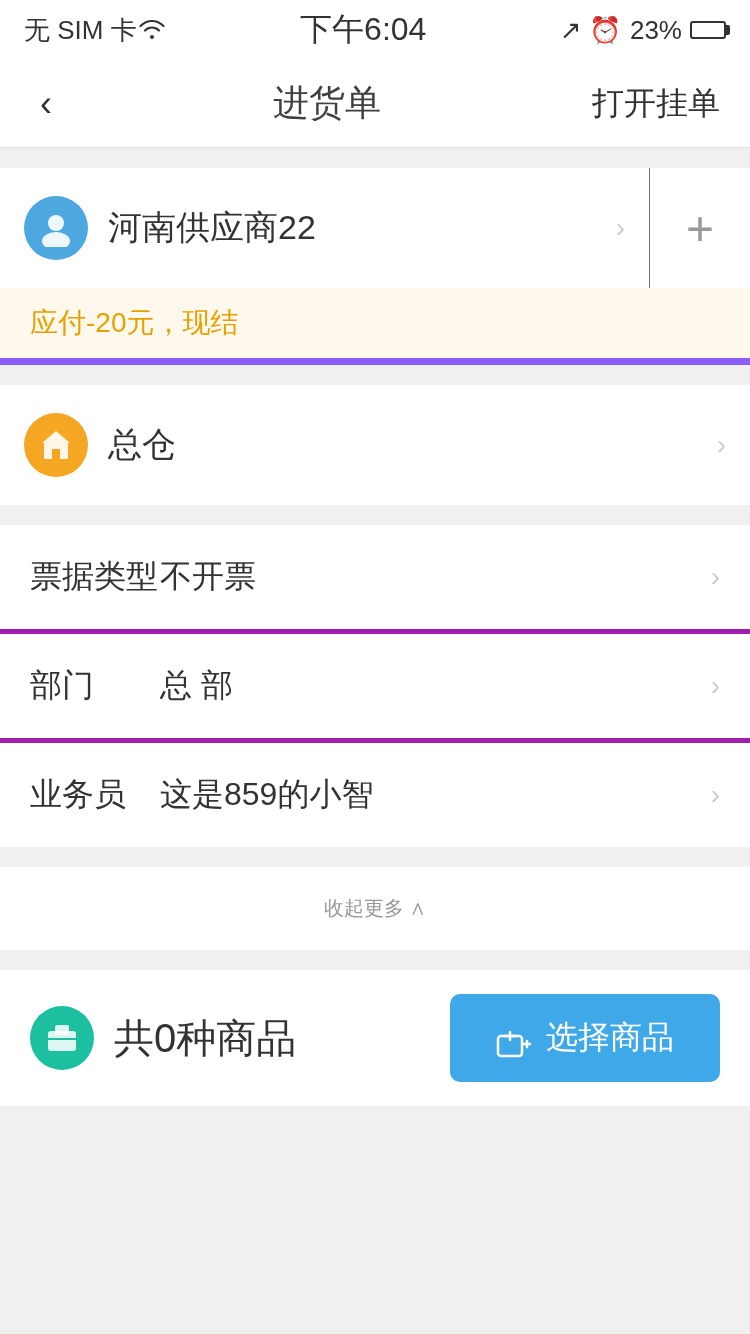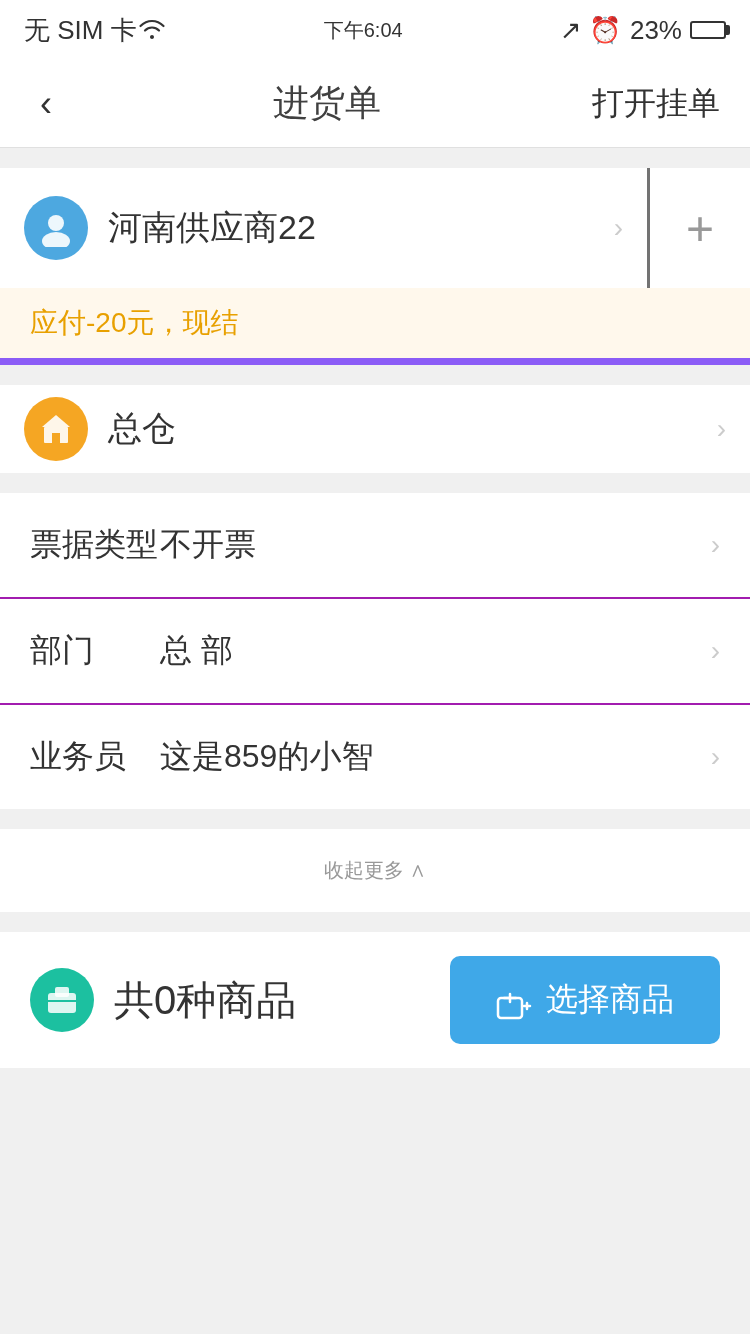--- a/index.html
+++ b/index.html
@@ -19,21 +19,21 @@
       height: 60px;
       background: #fff;
       display: flex;
       align-items: center;
       justify-content: space-between;
       padding: 0 24px;
       font-size: 26px;
       color: #333;
     }
     .status-left { display: flex; align-items: center; }
-    .status-center { font-size: 20px; font-weight: 500; }
+    .status-center { font-size: 32px; font-weight: 500; }
     .status-right { display: flex; align-items: center; gap: 8px; font-size: 26px; }
     .battery-icon {
       display: inline-flex; align-items: center;
     }
     .battery-body {
       width: 36px; height: 18px; border: 2px solid #333; border-radius: 3px; position: relative; display: inline-block;
     }
     .battery-body::after {
       content: ''; position: absolute; right: -6px; top: 50%; transform: translateY(-50%);
       width: 4px; height: 10px; background: #333; border-radius: 0 2px 2px 0;
@@ -72,21 +72,21 @@
     .supplier-section {
       background: #fff;
       display: flex;
       align-items: stretch;
     }
     .supplier-main {
       flex: 1;
       display: flex;
       align-items: center;
       padding: 28px 24px;
-      border-right: 3px solid #737373;
+      border-right: 1px solid #737373;
     }
     .supplier-avatar {
       width: 64px; height: 64px; border-radius: 50%;
       background: #4da8e0;
       display: flex; align-items: center; justify-content: center;
       margin-right: 20px; flex-shrink: 0;
     }
     .supplier-avatar svg { width: 38px; height: 38px; }
     .supplier-name {
       font-size: 34px; color: #333; flex: 1;
@@ -107,21 +107,21 @@
       font-size: 28px;
       color: #e8a000;
       border-bottom: 7px solid #8b5cf6;
     }
 
     
     .warehouse-section {
       background: #fff;
       display: flex;
       align-items: center;
-      padding: 12px 24px;
+      padding: 28px 24px;
       margin-top: 20px;
     }
     .warehouse-icon {
       width: 64px; height: 64px; border-radius: 50%;
       background: #f5a623;
       display: flex; align-items: center; justify-content: center;
       margin-right: 20px; flex-shrink: 0;
     }
     .warehouse-name {
       flex: 1; font-size: 34px; color: #333;
@@ -129,21 +129,21 @@
 
     
     .form-section {
       background: #fff;
       margin-top: 20px;
     }
     .form-row {
       display: flex;
       align-items: center;
       padding: 30px 30px;
-      border-bottom: 2px solid #a21caf;
+      border-bottom: 5px solid #a21caf;
       min-height: 100px;
     }
     .form-row:last-child { border-bottom: none; }
     .form-label {
       font-size: 32px; color: #333;
       width: 130px; flex-shrink: 0;
     }
     .form-value {
       flex: 1; font-size: 32px; color: #333;
     }

